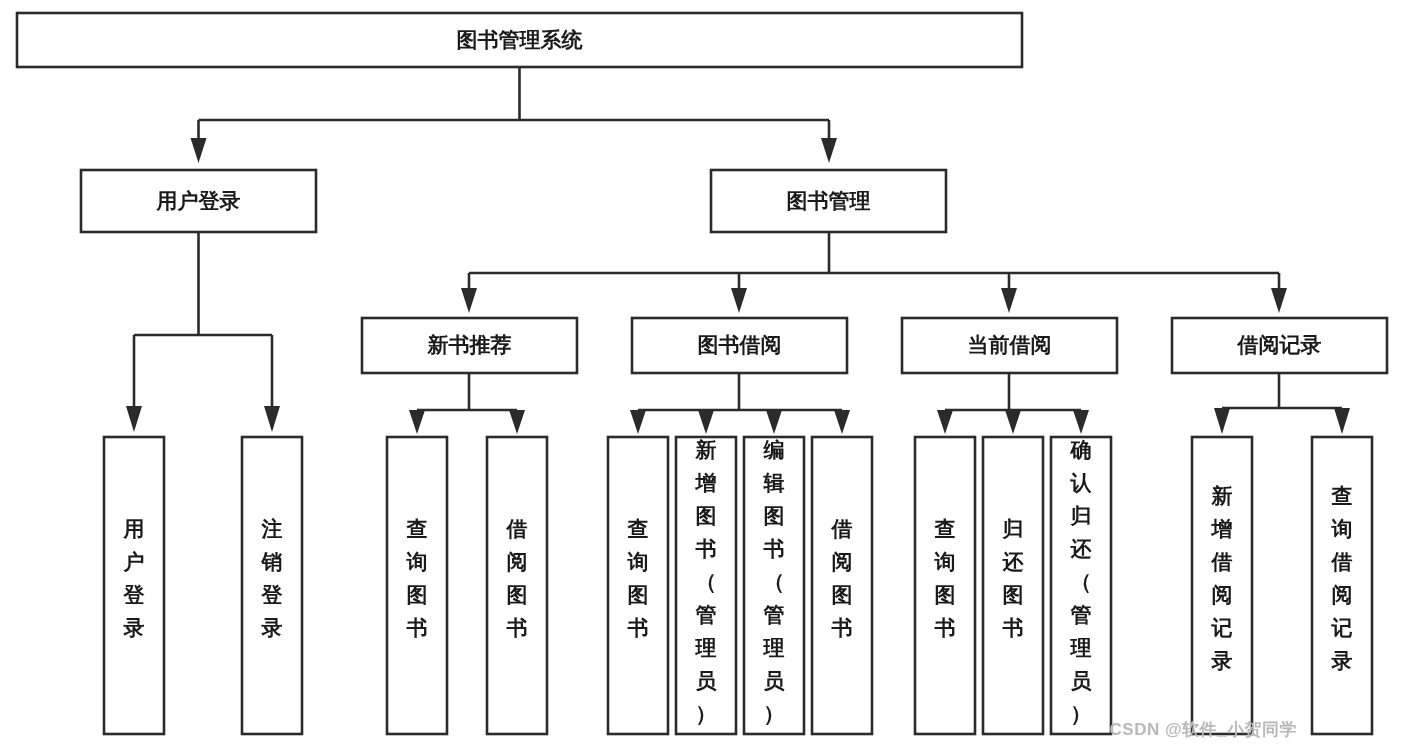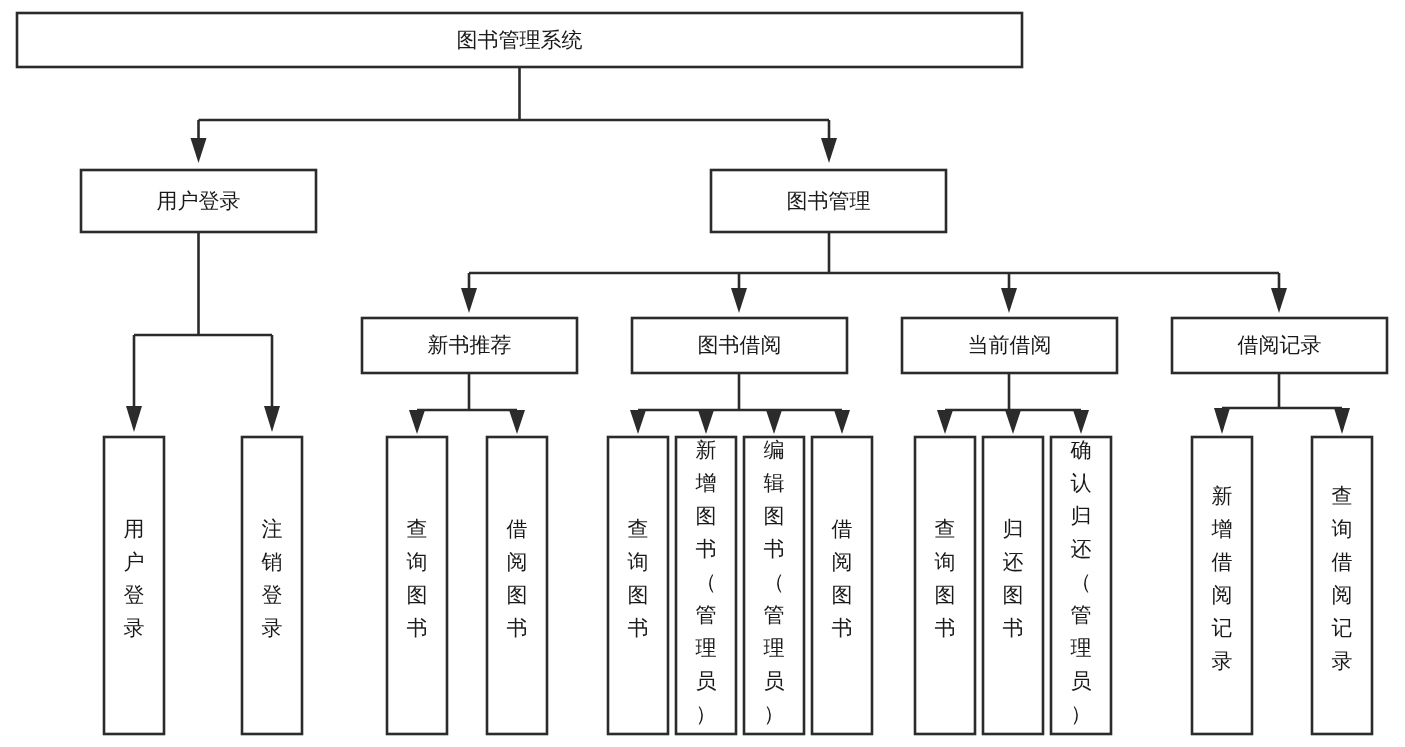--- a/index.html
+++ b/index.html
@@ -11,20 +11,21 @@
     width: 1405px;
     height: 747px;
     font-family: "Liberation Sans", "DejaVu Sans", sans-serif;
     overflow: hidden;
   }
   #diagram-root {
     position: relative;
     width: 1305px;
     height: 747px;
     background: #ffffff;
+    font-weight: bold;
   }
   svg.flow {
     position: absolute;
     left: 0;
     top: 0;
     width: 1405px;
     height: 747px;
   }
   .node-box {
     fill: #ffffff;
@@ -204,13 +205,14 @@
           <rect x="1192" y="437" width="60" height="297" class="node-box"></rect>
           <text class="node-label-v"><tspan x="1222" y="503">新</tspan><tspan x="1222" y="536">增</tspan><tspan x="1222" y="569">借</tspan><tspan x="1222" y="602">阅</tspan><tspan x="1222" y="635">记</tspan><tspan x="1222" y="668">录</tspan></text>
         </g>
         <g>
           <rect x="1312" y="437" width="60" height="297" class="node-box"></rect>
           <text class="node-label-v"><tspan x="1342" y="503">查</tspan><tspan x="1342" y="536">询</tspan><tspan x="1342" y="569">借</tspan><tspan x="1342" y="602">阅</tspan><tspan x="1342" y="635">记</tspan><tspan x="1342" y="668">录</tspan></text>
         </g>
       </g>
   </svg>
 
+  <div class="watermark">CSDN @软件_小贺同学</div>
 </div>
 
 </body></html>

